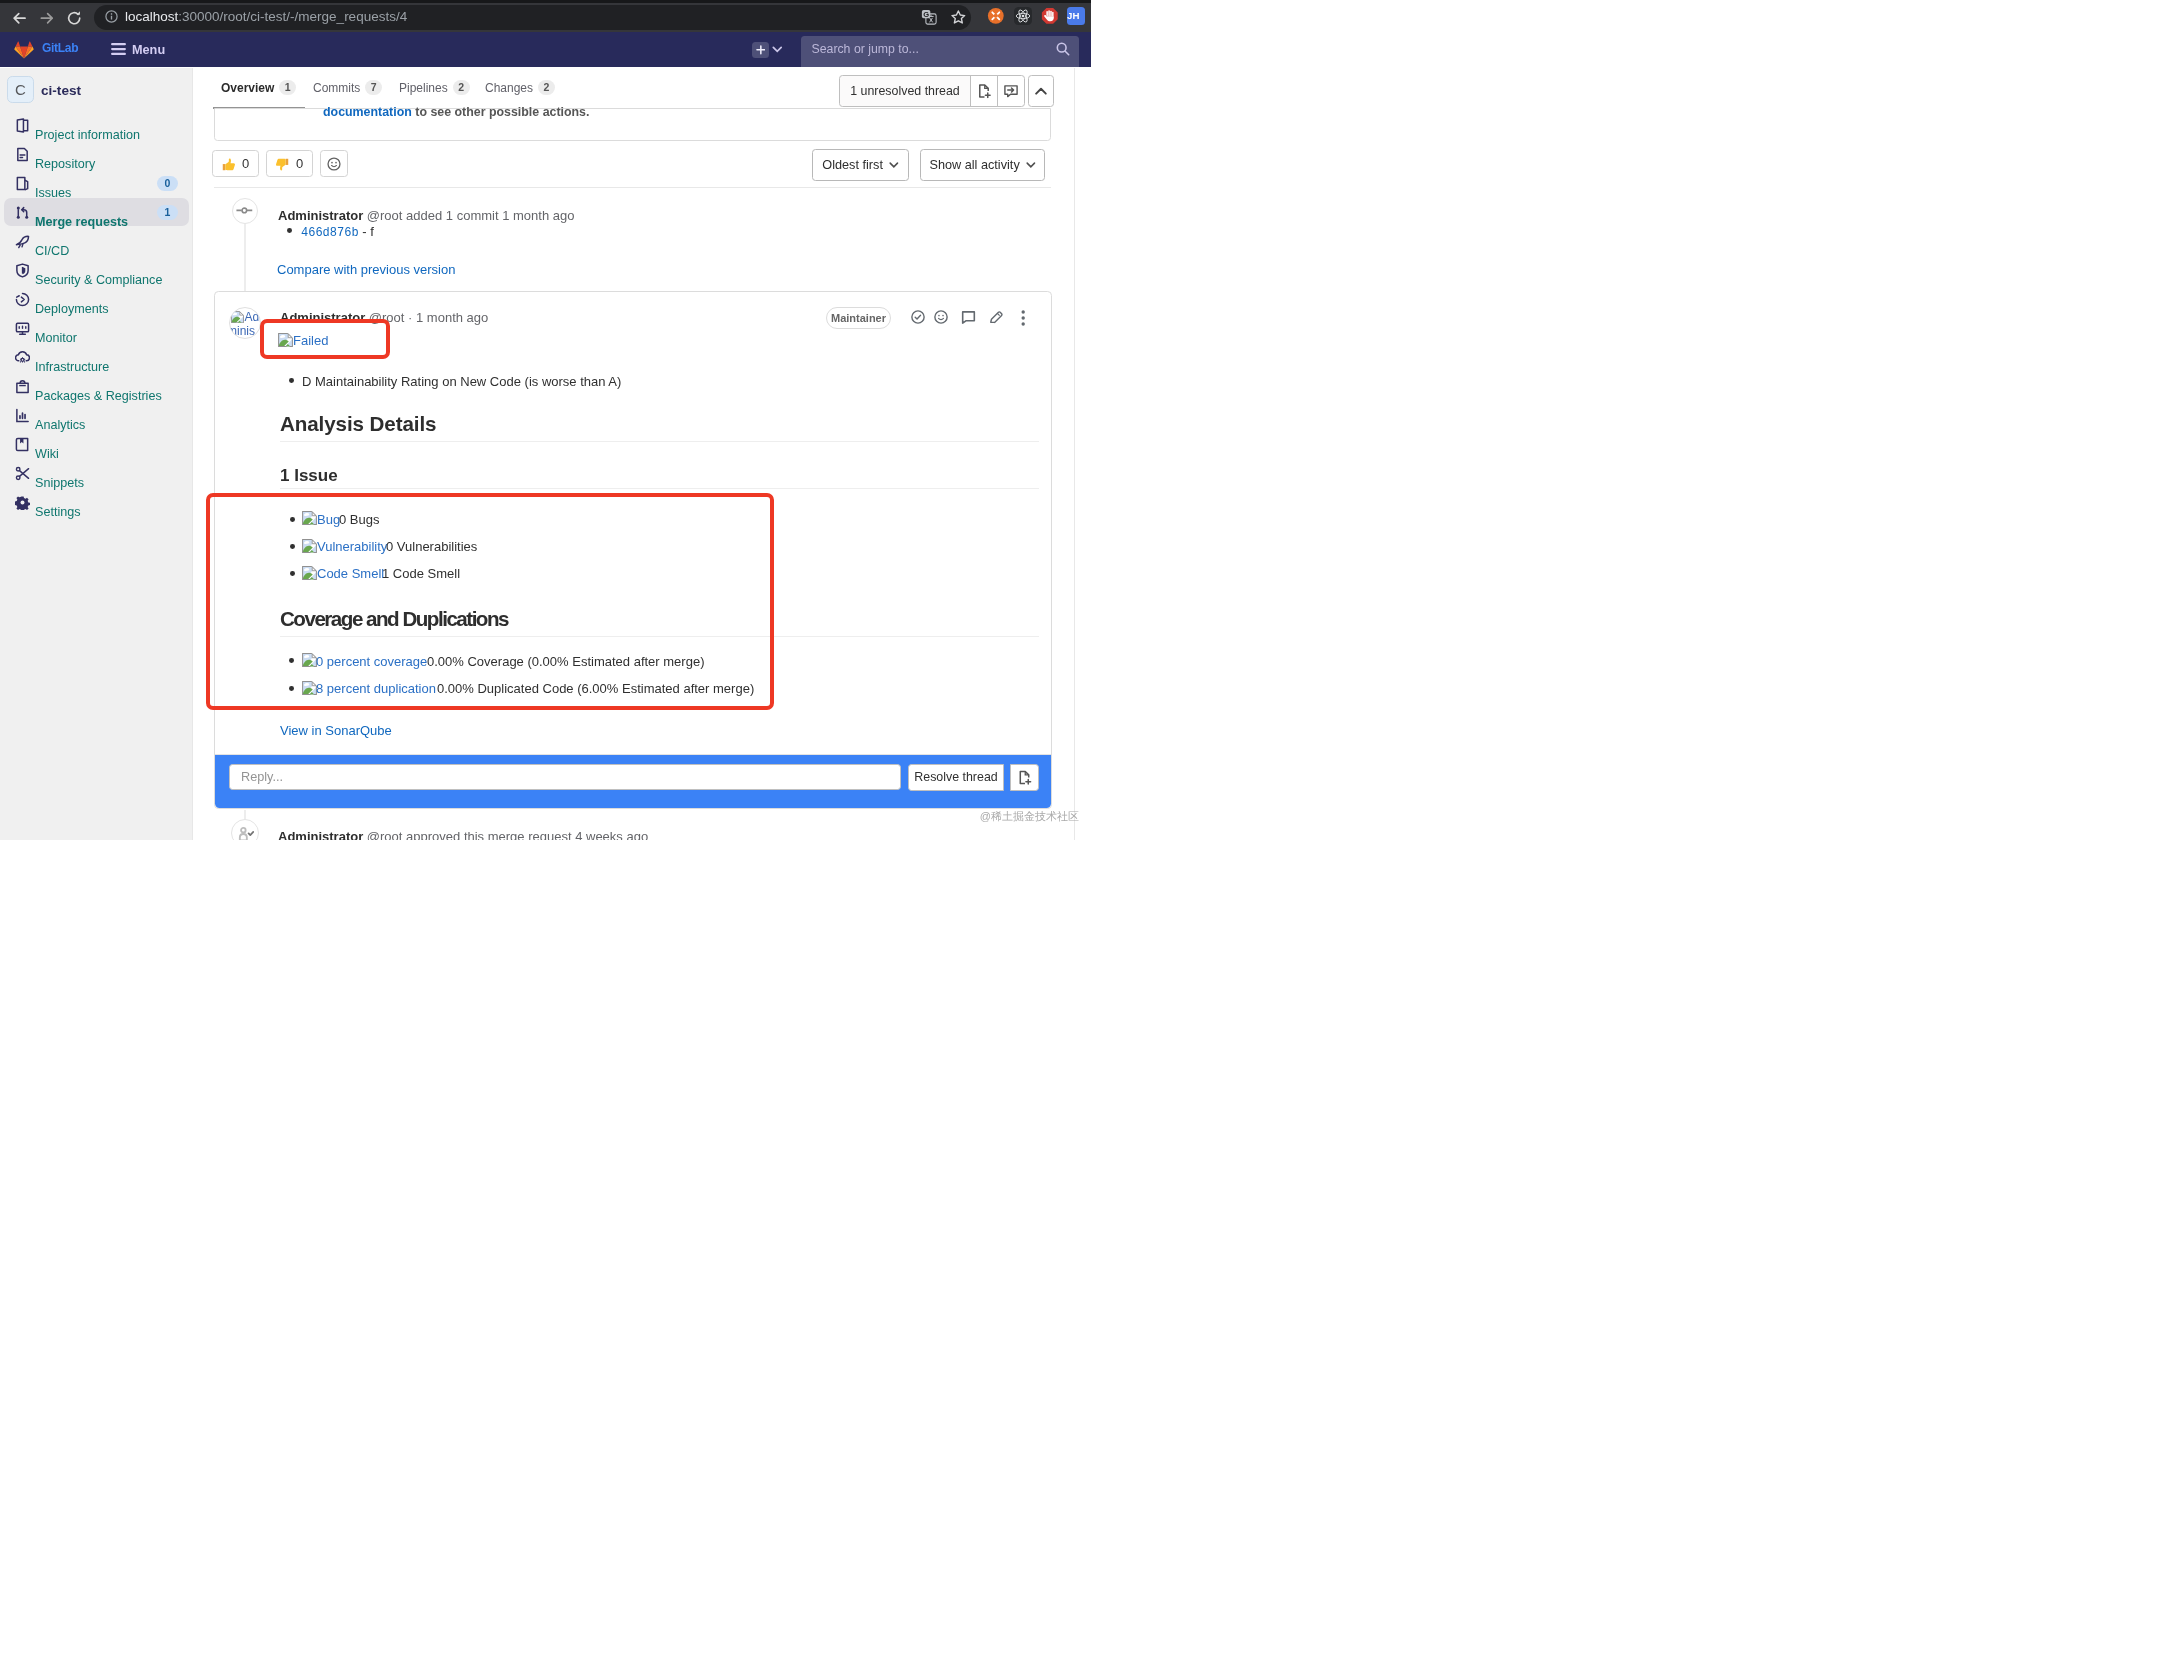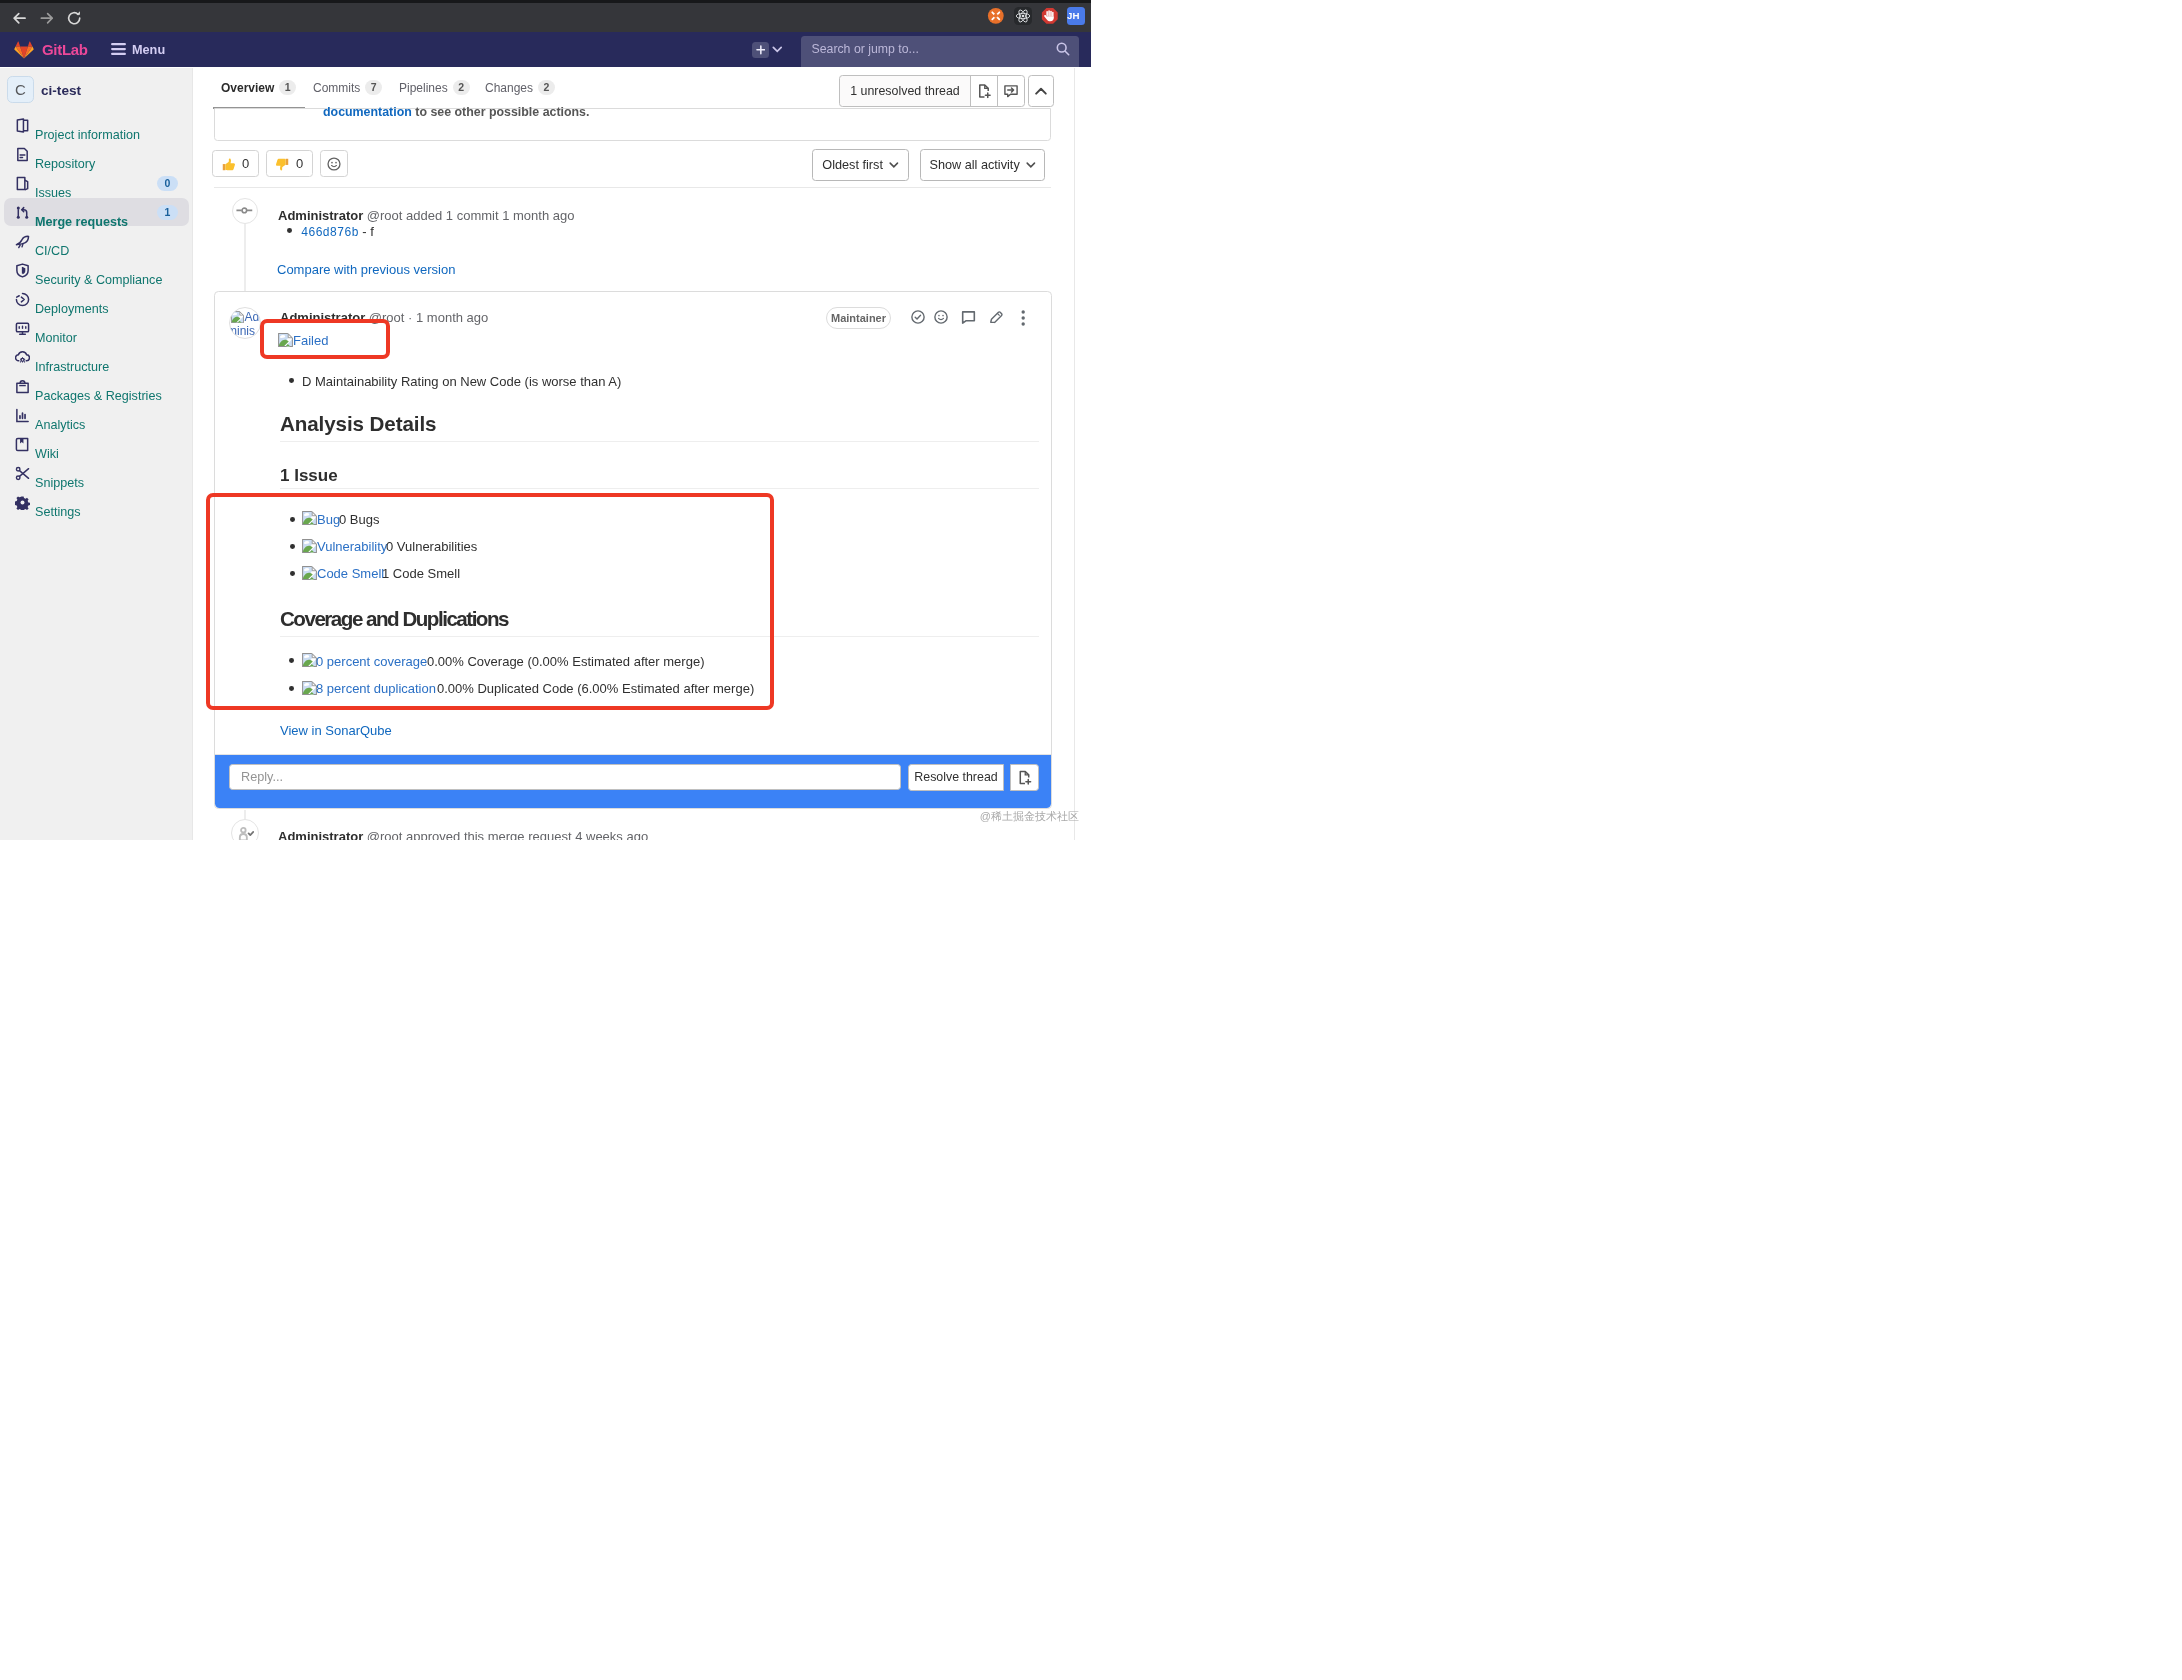--- a/index.html
+++ b/index.html
@@ -13,21 +13,21 @@
 
 .navbtn { position:absolute; top:8.8px; color:#d6d6d6; }
 .urlpill { position:absolute; left:94px; top:4.8px; width:877px; height:25px; background:#202124; border-radius:12.5px; }
 .urltext { position:absolute; left:31px; top:4.4px; font-size:13.5px; color:#9aa0a6; letter-spacing:0px; white-space:nowrap; }
 .urltext b { color:#e8eaed; font-weight:400; }
 .extico { position:absolute; top:7px; }
 
 
 .gnav { position:absolute; left:0; top:32px; width:1091px; height:35px; background:#282a5b; }
 .gnav .logo { position:absolute; left:12.7px; top:7px; }
-.gnav .brand { position:absolute; left:42px; top:8.8px; font-size:15px; font-weight:700; color:#ec4899; letter-spacing:-0.3px; }
+.gnav .brand { position:absolute; left:42px; top:8.8px; font-size:12px; font-weight:700; color:#3b82f6; letter-spacing:-0.3px; }
 .gnav .burger { position:absolute; left:111px; top:11.4px; }
 .gnav .menutxt { position:absolute; left:132px; top:11px; font-size:12.7px; font-weight:700; color:#d3cdf2; }
 .gnav .plusbox { position:absolute; left:752px; top:9.7px; width:16.7px; height:16.7px; background:rgba(255,255,255,0.18); border-radius:3.5px; }
 .gnav .searchbox { position:absolute; left:801px; top:4.4px; width:278px; height:40px; background:rgba(255,255,255,0.18); border-radius:3.5px; }
 .gnav .searchtxt { position:absolute; left:10.5px; top:6.1px; font-size:12.3px; color:#bcb8d9; }
 
 
 .sidebar { position:absolute; left:0; top:68px; width:193px; height:772px; background:#f0f0f0; border-right:0.9px solid #e7e7e7; }
 .proj { position:absolute; left:7px; top:8.3px; width:27px; height:27px; background:#e4eff9; border:0.9px solid #cadbeb; border-radius:5.3px; text-align:center; line-height:25.5px; font-size:15px; color:#57595c; }
 .projname { position:absolute; left:41px; top:15px; font-size:13.6px; font-weight:700; color:#2b2b5a; }
@@ -104,20 +104,41 @@
   <svg class="navbtn" style="left:10px" width="18.4" height="18.4" viewBox="0 0 22 22">
       <path d="M18 11H5M10.5 5.5 5 11l5.5 5.5" stroke="#d8d8d8" stroke-width="2" fill="none" stroke-linecap="round" stroke-linejoin="round"></path>
     </svg>
   <svg class="navbtn" style="left:38px" width="18.4" height="18.4" viewBox="0 0 22 22">
       <path d="M4 11h13M11.5 5.5 17 11l-5.5 5.5" stroke="#9b9b9b" stroke-width="2" fill="none" stroke-linecap="round" stroke-linejoin="round"></path>
     </svg>
   <svg class="navbtn" style="left:65px" width="18.4" height="18.4" viewBox="0 0 22 22">
       <path d="M17.6 11a6.6 6.6 0 1 1-1.93-4.67" stroke="#d8d8d8" stroke-width="2" fill="none" stroke-linecap="round"></path>
       <path d="M17.9 2.8v4.1h-4.1z" fill="#d8d8d8"></path>
     </svg>
+  <div class="urlpill">
+    <svg class="abs" style="left:10.5px;top:5.7px" width="13" height="13" viewBox="0 0 17 17">
+        <circle cx="8.5" cy="8.5" r="7.3" stroke="#9aa0a6" stroke-width="1.6" fill="none"></circle>
+        <rect x="7.6" y="7.5" width="1.8" height="5" fill="#9aa0a6"></rect>
+        <rect x="7.6" y="4.2" width="1.8" height="2" fill="#9aa0a6"></rect>
+      </svg>
+    <div class="urltext"><b>localhost</b>:30000/root/ci-test/-/merge_requests/4</div>
+
+    <svg class="abs" style="left:827px;top:4.4px" width="16" height="16" viewBox="0 0 18 18">
+        <rect x="5.5" y="5.5" width="11.5" height="11.5" rx="2" fill="#202124" stroke="#bdc1c6" stroke-width="1.2"></rect>
+        <g stroke="#bdc1c6" stroke-width="1.1" fill="none">
+          <path d="M11.3 6.6v1.2M8.4 8.4h5.8M12.9 10 9.6 15M9.7 10l3.4 5"></path>
+        </g>
+        <rect x="1" y="1" width="9.5" height="9.5" rx="2" fill="#bdc1c6"></rect>
+        <text x="5.8" y="9" font-size="8.5" font-weight="bold" fill="#202124" text-anchor="middle" font-family="Liberation Sans">G</text>
+      </svg>
+
+    <svg class="abs" style="left:856px;top:4px" width="16.7" height="16.7" viewBox="0 0 19 19">
+        <path d="M9.5 2.2l2.2 4.7 5 .6-3.7 3.4 1 5-4.5-2.5-4.5 2.5 1-5L2.3 7.5l5-.6z" fill="none" stroke="#d2d3d6" stroke-width="1.6" stroke-linejoin="round"></path>
+      </svg>
+  </div>
 
   <svg class="extico" style="left:987px" width="17.6" height="17.6" viewBox="0 0 20 20">
       <circle cx="10" cy="10" r="9" fill="#e8702a"></circle>
       <g stroke="#fff" stroke-width="2" stroke-linecap="round">
         <path d="M6 6l8 8M14 6l-8 8"></path>
       </g>
       <circle cx="10" cy="10" r="2.4" fill="#e8702a"></circle>
     </svg>
   <div class="extico" style="left:1014px;width:18.4px;height:18.4px;background:#27292c;border-radius:4.4px;top:6.6px">
     <svg class="abs" style="left:1.3px;top:1.3px" width="16" height="16" viewBox="0 0 18 18">

